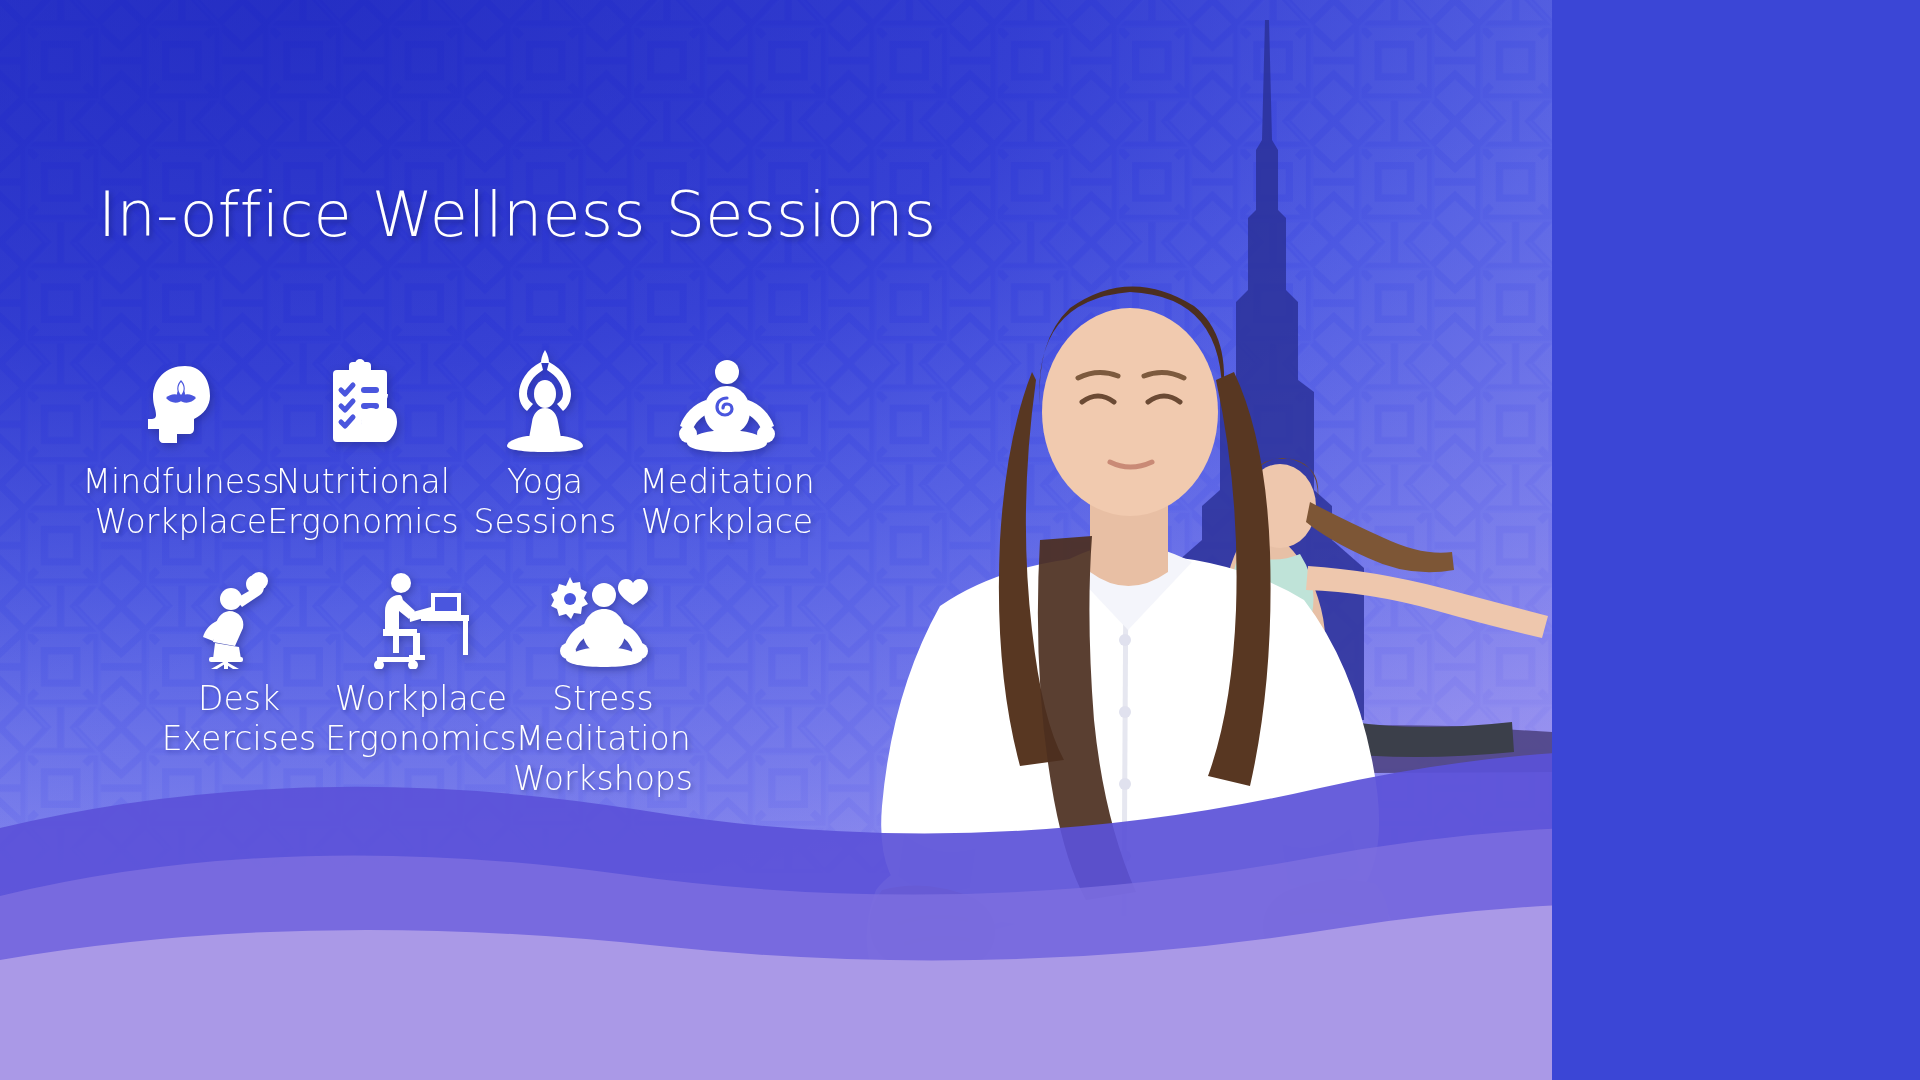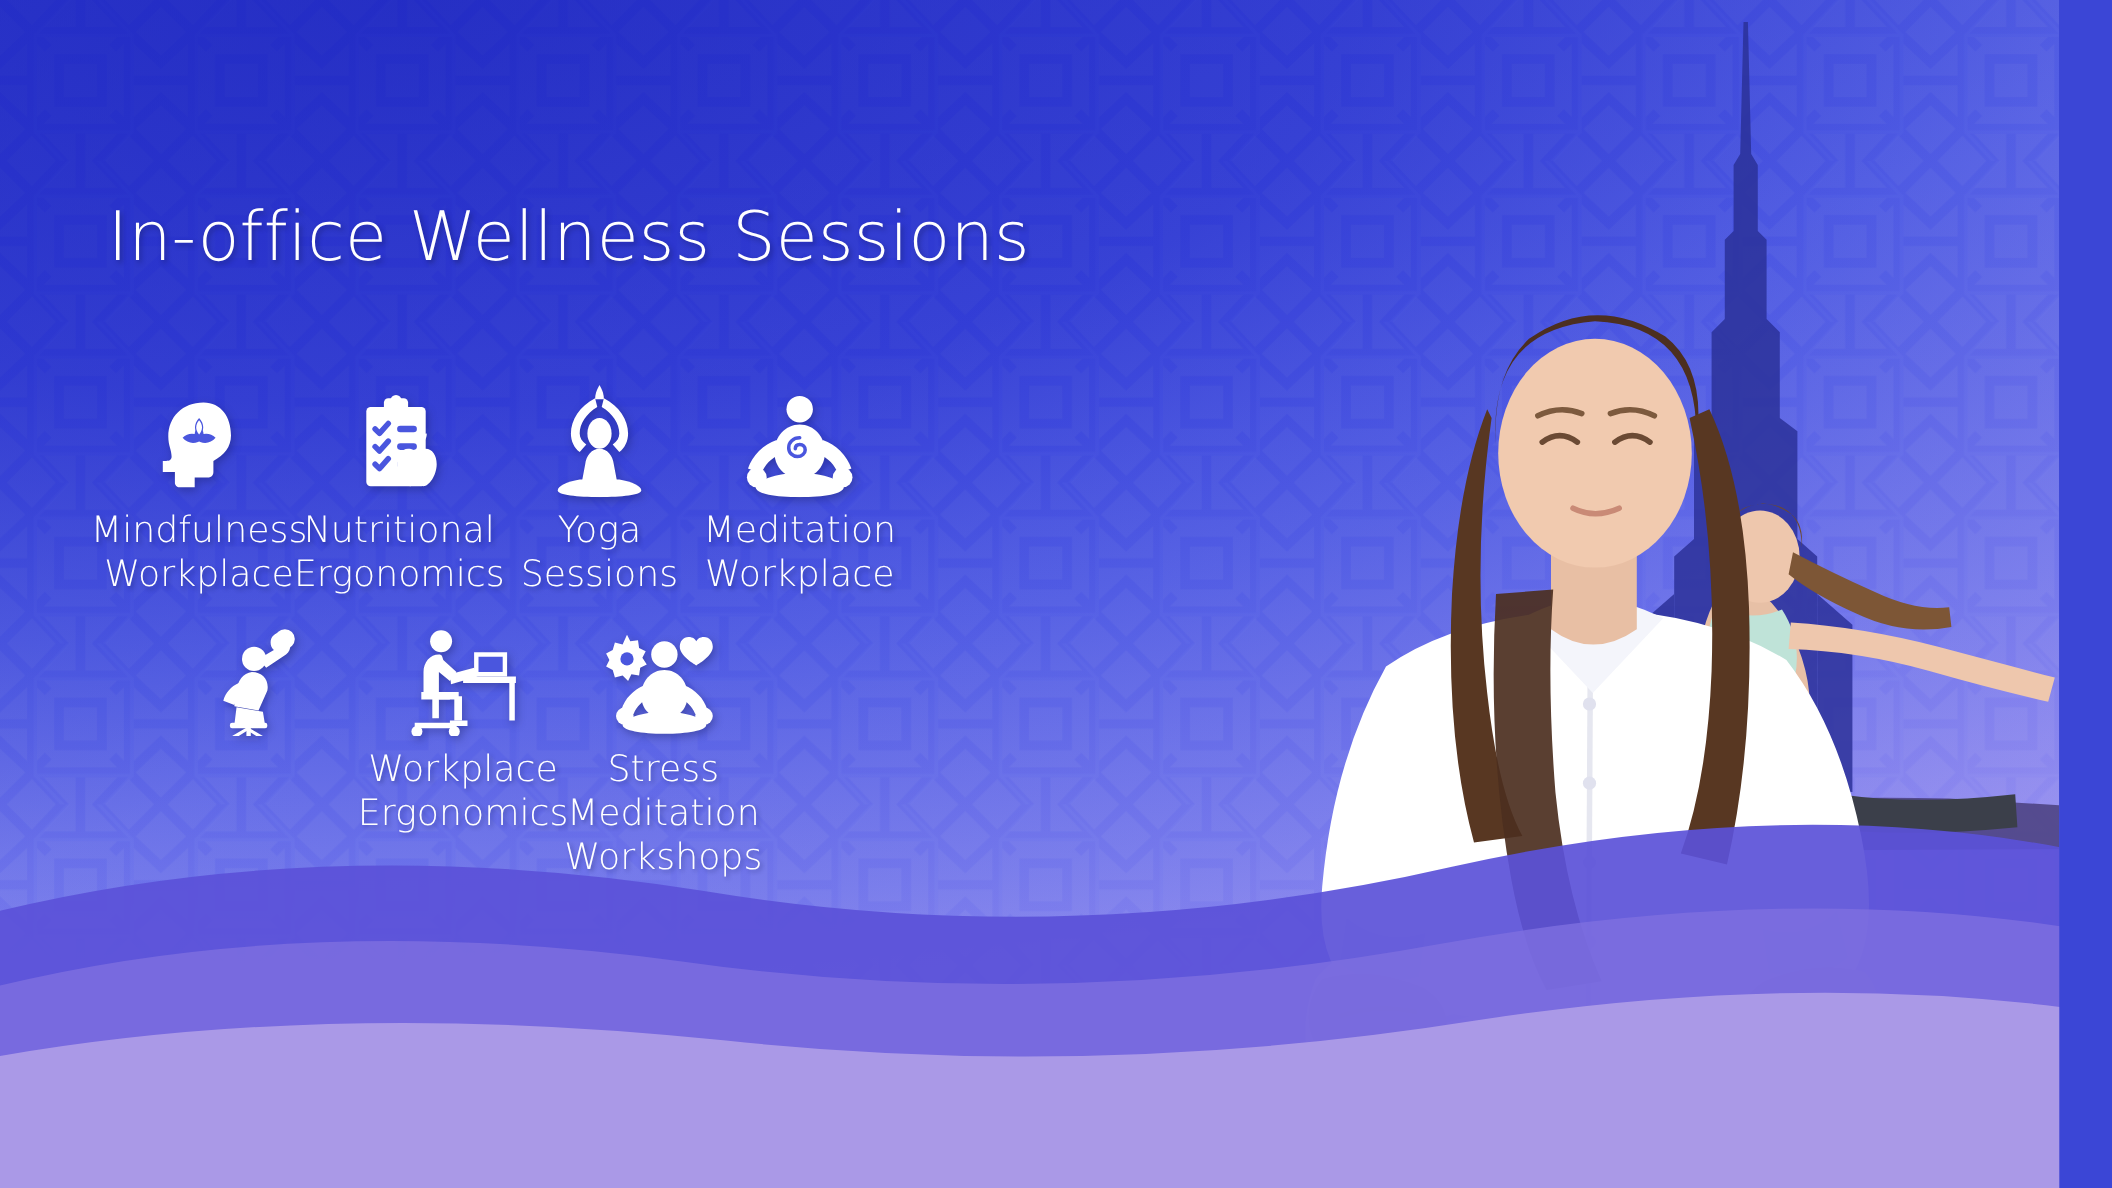--- a/index.html
+++ b/index.html
@@ -4,21 +4,21 @@
 <style>
   * { margin:0; padding:0; box-sizing:border-box; }
   html,body { width:1920px; height:1080px; overflow:hidden; }
   body {
     font-family:"DejaVu Sans", sans-serif;
     background:#3b46d6;
     position:relative;
   }
   #stage {
     position:absolute; inset:0;
-    width:1872px; height:1080px;
+    width:1552px; height:1080px;
     overflow:hidden;
   }
 
   
   .bg-base {
     position:absolute; inset:0;
     background:
       radial-gradient(120% 90% at 20% 0%, #2b34c9 0%, #3a45d8 38%, #5662e4 62%, #7b80ec 85%, #9a95f0 100%);
   }
   .bg-tint {
@@ -335,20 +335,22 @@
 
             <path d="M26 52c-7 3-12 9-14 16l10 4c2-5 5-8 9-10z"></path>
 
             <path d="M24 74l24 4 2 12H22z"></path>
 
             <rect x="18" y="88" width="34" height="5" rx="2"></rect>
             <path d="M33 92h4v8h-4z"></path>
             <path d="M20 100l14-8 14 8h-6l-8-5-8 5z"></path>
           </svg>
         </span>
+        <span class="lbl">Desk
+Exercises</span>
       </div>
 
       <div class="cell">
         <span class="ic">
           <svg width="104" height="100" viewBox="0 0 104 100" fill="#ffffff">
 
             <circle cx="32" cy="14" r="10"></circle>
 
             <path d="M30 26c-8 0-14 7-14 16v20h14V42l10 8 6-8-12-11c-1-3-1-5-4-5z"></path>
 

